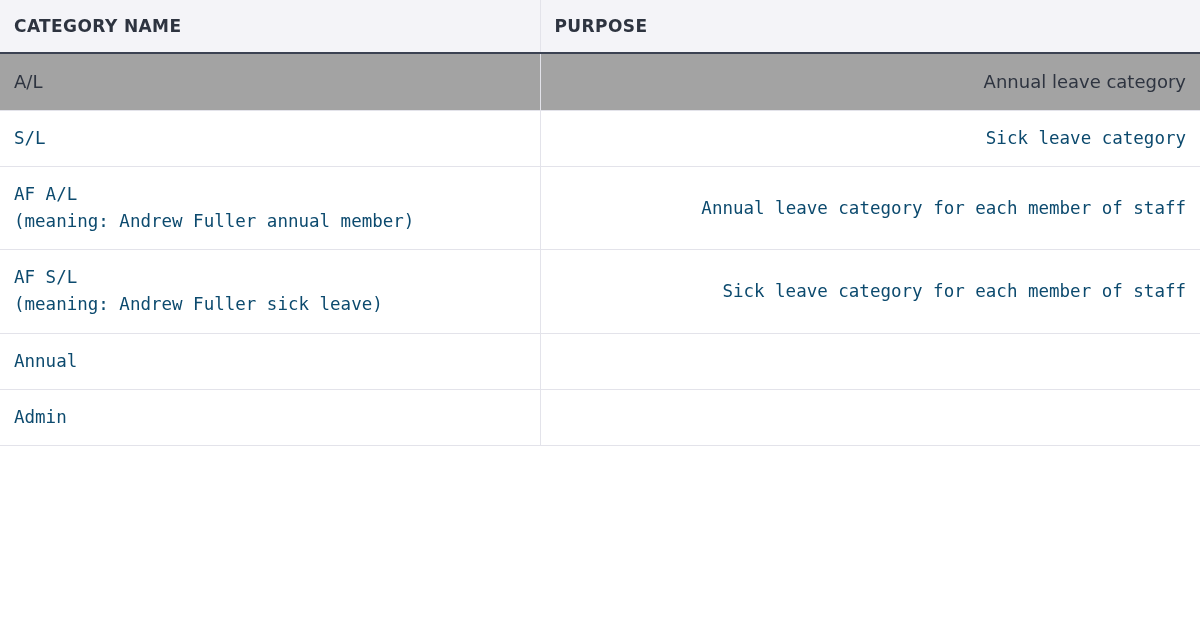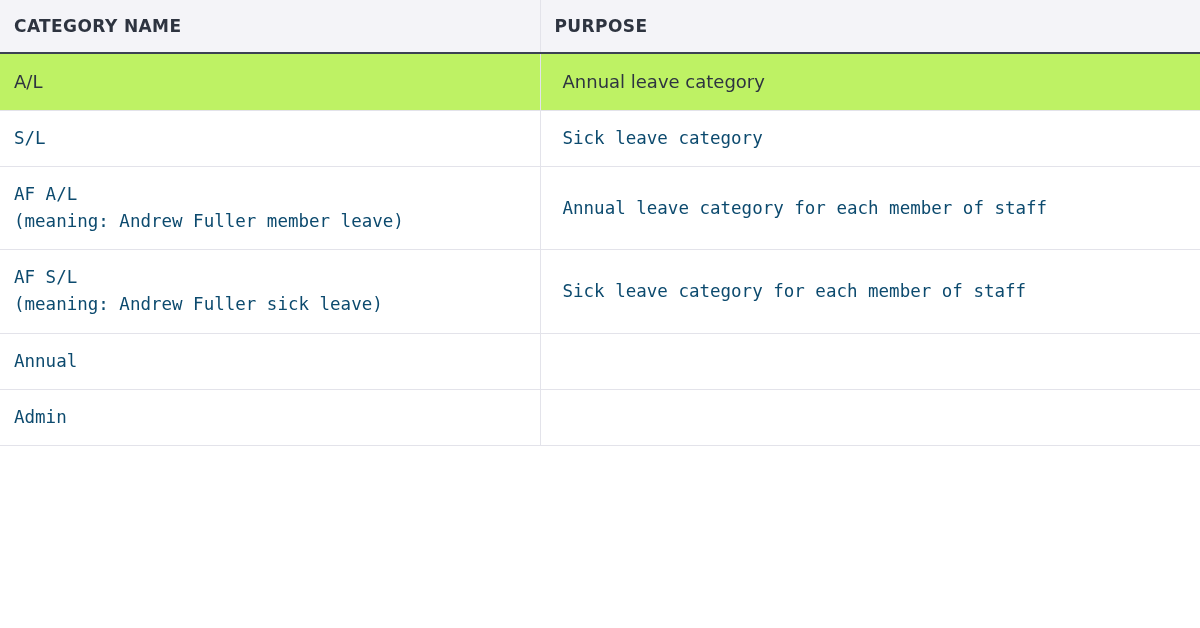--- a/index.html
+++ b/index.html
@@ -40,42 +40,42 @@
 
   tbody td {
     vertical-align: middle;
     padding: 14px 14px;
     border-bottom: 1px solid #e3e3ea;
     box-sizing: border-box;
   }
   tbody td.td-name { border-right: 1px solid #e3e3ea; }
 
   tr.row-highlight td {
-    background: #bef264;
+    background: #a3a3a3;
   }
   tr.row-highlight td .cell-text {
     font-family: "DejaVu Sans", sans-serif;
     font-size: 18px;
     font-weight: 500;
     color: #2e3440;
   }
   .cell-text {
     font-family: "DejaVu Sans Mono", monospace;
     font-size: 17.5px;
     line-height: 1.55;
     color: #0c4a6e;
     white-space: pre-wrap;
   }
   td.td-purpose .cell-text {
     padding-left: 8px;
   }
   tr.row-highlight td.td-purpose .cell-text {
     padding-left: 8px;
   }
-  .empty-cell { min-height: 22px; }
+  .empty-cell { min-height: 22px; text-align: right; }
 </style>
 </head>
 <body>
 
 <table class="cat-table">
   <colgroup>
     <col class="col-name">
     <col class="col-purpose">
   </colgroup>
   <thead>
@@ -97,21 +97,21 @@
         <td class="td-name">
           <div class="cell-text">S/L</div>
         </td>
         <td class="td-purpose">
           <div class="cell-text empty-cell">Sick leave category</div>
         </td>
       </tr>
       <tr>
         <td class="td-name">
           <div class="cell-text">AF A/L
-(meaning: Andrew Fuller member leave)</div>
+(meaning: Andrew Fuller annual member)</div>
         </td>
         <td class="td-purpose">
           <div class="cell-text empty-cell">Annual leave category for each member of staff</div>
         </td>
       </tr>
       <tr>
         <td class="td-name">
           <div class="cell-text">AF S/L
 (meaning: Andrew Fuller sick leave)</div>
         </td>

